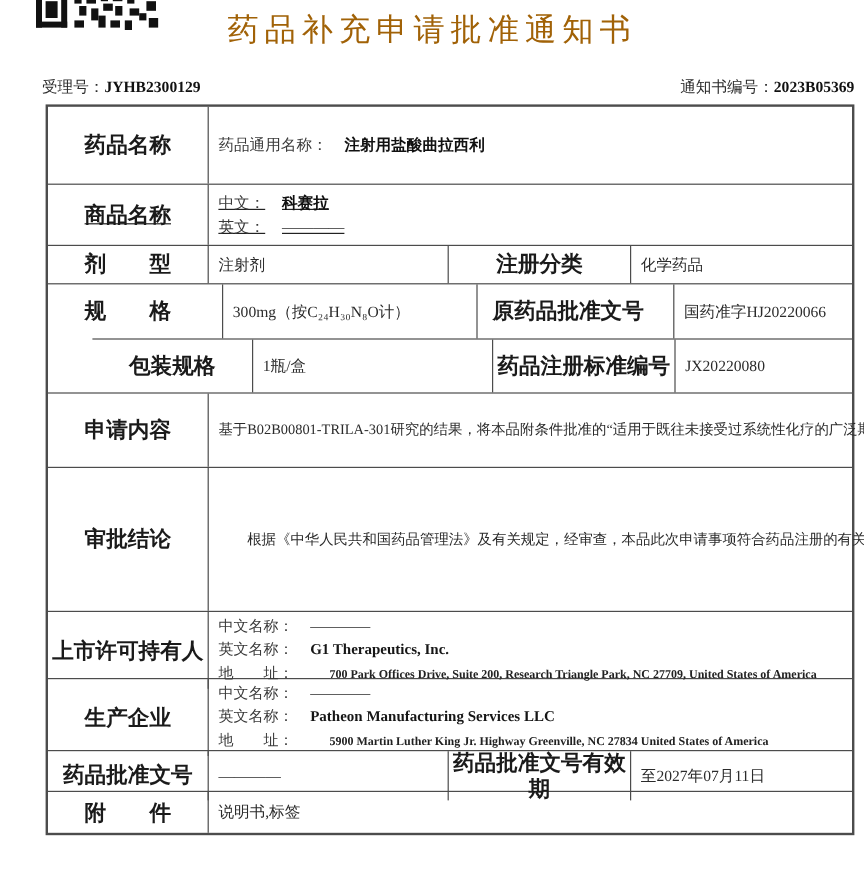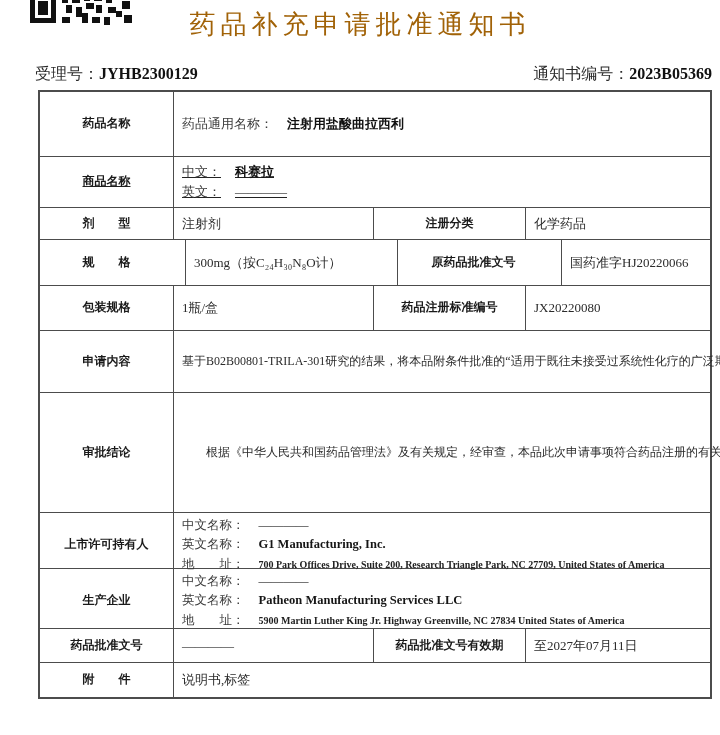--- a/index.html
+++ b/index.html
@@ -19,61 +19,61 @@
     letter-spacing:5px;
     padding-top:7px;
     color:#a16207;
   }
   .meta {
     display:flex;
     justify-content:space-between;
     align-items:baseline;
     padding:0 8px 0 35px;
     margin-top:22px;
-    font-size:16px;
+    font-size:13px;
     color:#2b2b2b;
   }
   .meta b { font-weight:700; color:#111; }
   .doc-table {
     margin:5px 6px 0 38px;
     width:674px;
     border:2px solid #4c4c4c;
   }
   .trow { display:grid; }
   .trow + .trow { border-top:1.5px solid #4c4c4c; }
   .cols2 { grid-template-columns:133px 1fr; }
   .cols4 { grid-template-columns:133px 200px 152px 1fr; }
   .cell { min-width:0; }
   .cell + .cell { border-left:1.5px solid #4c4c4c; }
   .label-cell {
     display:flex; align-items:center; justify-content:center;
-    font-weight:700; font-size:12px; color:#1a1a1a;
+    font-weight:700; font-size:18px; color:#1a1a1a;
     text-align:center; line-height:1.15;
   }
   .value-cell {
     display:flex; flex-direction:column; justify-content:center;
     padding:3px 8px; font-size:13px; color:#2b2b2b;
   }
   .value-cell p { line-height:1.55; white-space:nowrap; }
   .sub-label { color:#3a3a3a; margin-right:14px; }
   .bold-val { font-weight:700; color:#111; }
   .para {
     font-size:12px; line-height:14.6px; text-align:justify;
     color:#2b2b2b; white-space:normal;
   }
   .indent { text-indent:2em; line-height:14.9px; }
   .addr-line { font-size:12.5px; line-height:1.45; }
-  .addr-val { font-size:10px; font-weight:700; color:#222; }
+  .addr-val { font-size:10px; font-weight:700; color:#222;margin-left:16px; }
   .en-val { font-weight:700; color:#161616; }
   
   .r-drugname { height:64px; }
   .r-tradename { height:51px;text-decoration:underline; }
   .r-dosage { height:32px; }
   .r-strength { height:46px;gap:12px; }
-  .r-package { height:45px; }
+  .r-package { height:45px;margin-left:37px; }
   .r-application { height:62px; }
   .r-conclusion { height:120px; }
   .r-mah { height:56px; }
   .r-manu { height:60px; }
   .r-approvalno { height:34px; }
   .r-attach { height:35px; }
   .r-dist { height:33px; }
 </style>
 </head>
 <body>
@@ -166,21 +166,21 @@
       <div class="cell label-cell">审批结论</div>
       <div class="cell value-cell">
         <p class="para indent">根据《中华人民共和国药品管理法》及有关规定，经审查，本品此次申请事项符合药品注册的有关要求，批准本品如下补充申请事项：基于一项评价本品在接受卡铂联合依托泊苷或拓扑替康治疗的广泛期小细胞肺癌中国患者中的安全性、有效性和药代动力学特征的III期临床研究（方案编号B02B00801-TRILA-301）的结果，将本品附条件批准的“适用于既往未接受过系统性化疗的广泛期小细胞肺癌患者，在接受含铂类药物联合依托泊苷方案治疗前给药，以降低化疗引起的骨髓抑制的发生率”适应症转为常规批准。说明书及标签照所附执行。</p>
       </div>
     </div>
 
     <div class="trow cols2 r-mah">
       <div class="cell label-cell">上市许可持有人</div>
       <div class="cell value-cell">
         <p class="addr-line"><span class="sub-label">中文名称：</span><span>————</span></p>
-        <p class="addr-line"><span class="sub-label">英文名称：</span><span class="en-val">G1 Manufacturing, Inc.</span></p>
+        <p class="addr-line"><span class="sub-label">英文名称：</span><span class="en-val">G1 Therapeutics, Inc.</span></p>
         <p class="addr-line"><span class="sub-label">地　　址：</span><span class="addr-val">700 Park Offices Drive, Suite 200, Research Triangle Park, NC 27709, United States of America</span></p>
       </div>
     </div>
 
     <div class="trow cols2 r-manu">
       <div class="cell label-cell">生产企业</div>
       <div class="cell value-cell">
         <p class="addr-line"><span class="sub-label">中文名称：</span><span>————</span></p>
         <p class="addr-line"><span class="sub-label">英文名称：</span><span class="en-val">Patheon Manufacturing Services LLC</span></p>
         <p class="addr-line"><span class="sub-label">地　　址：</span><span class="addr-val">5900 Martin Luther King Jr. Highway Greenville, NC 27834 United States of America</span></p>

